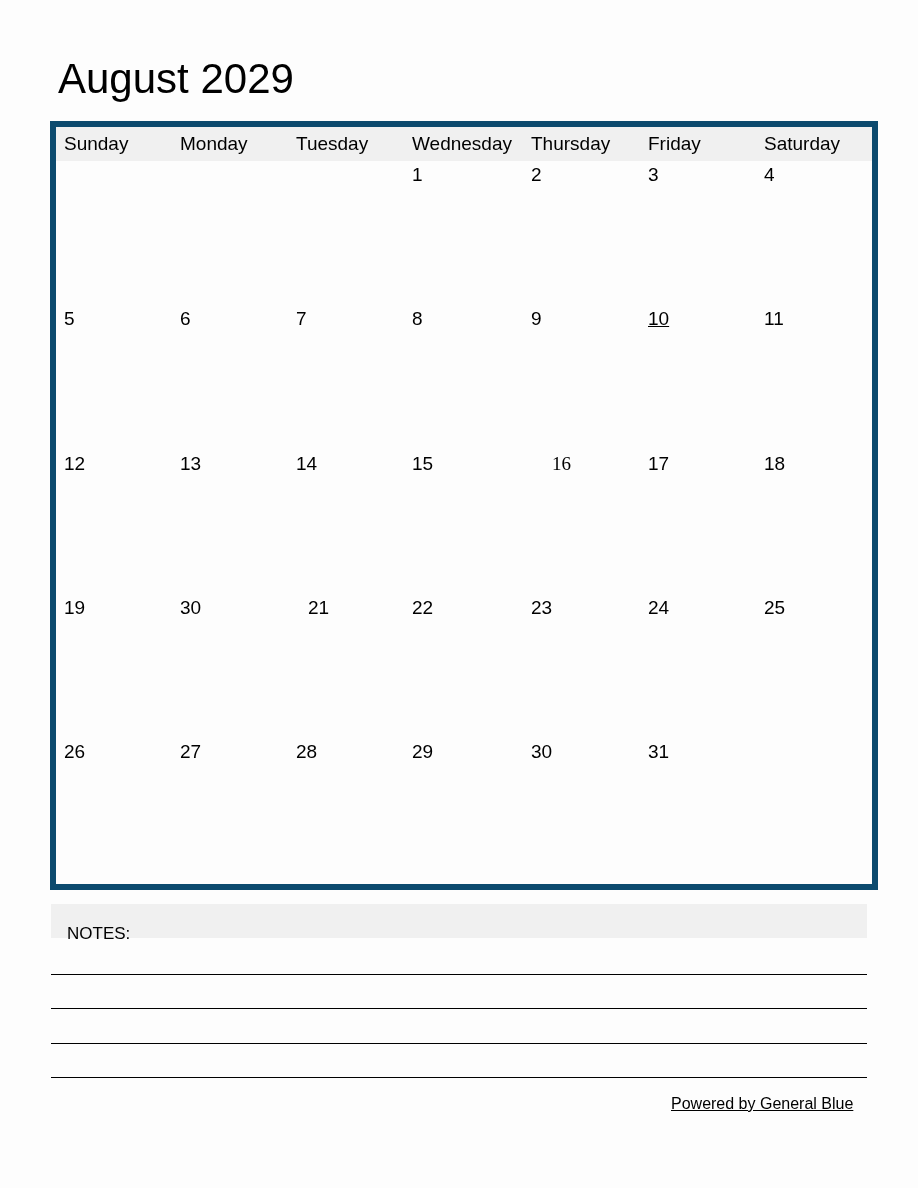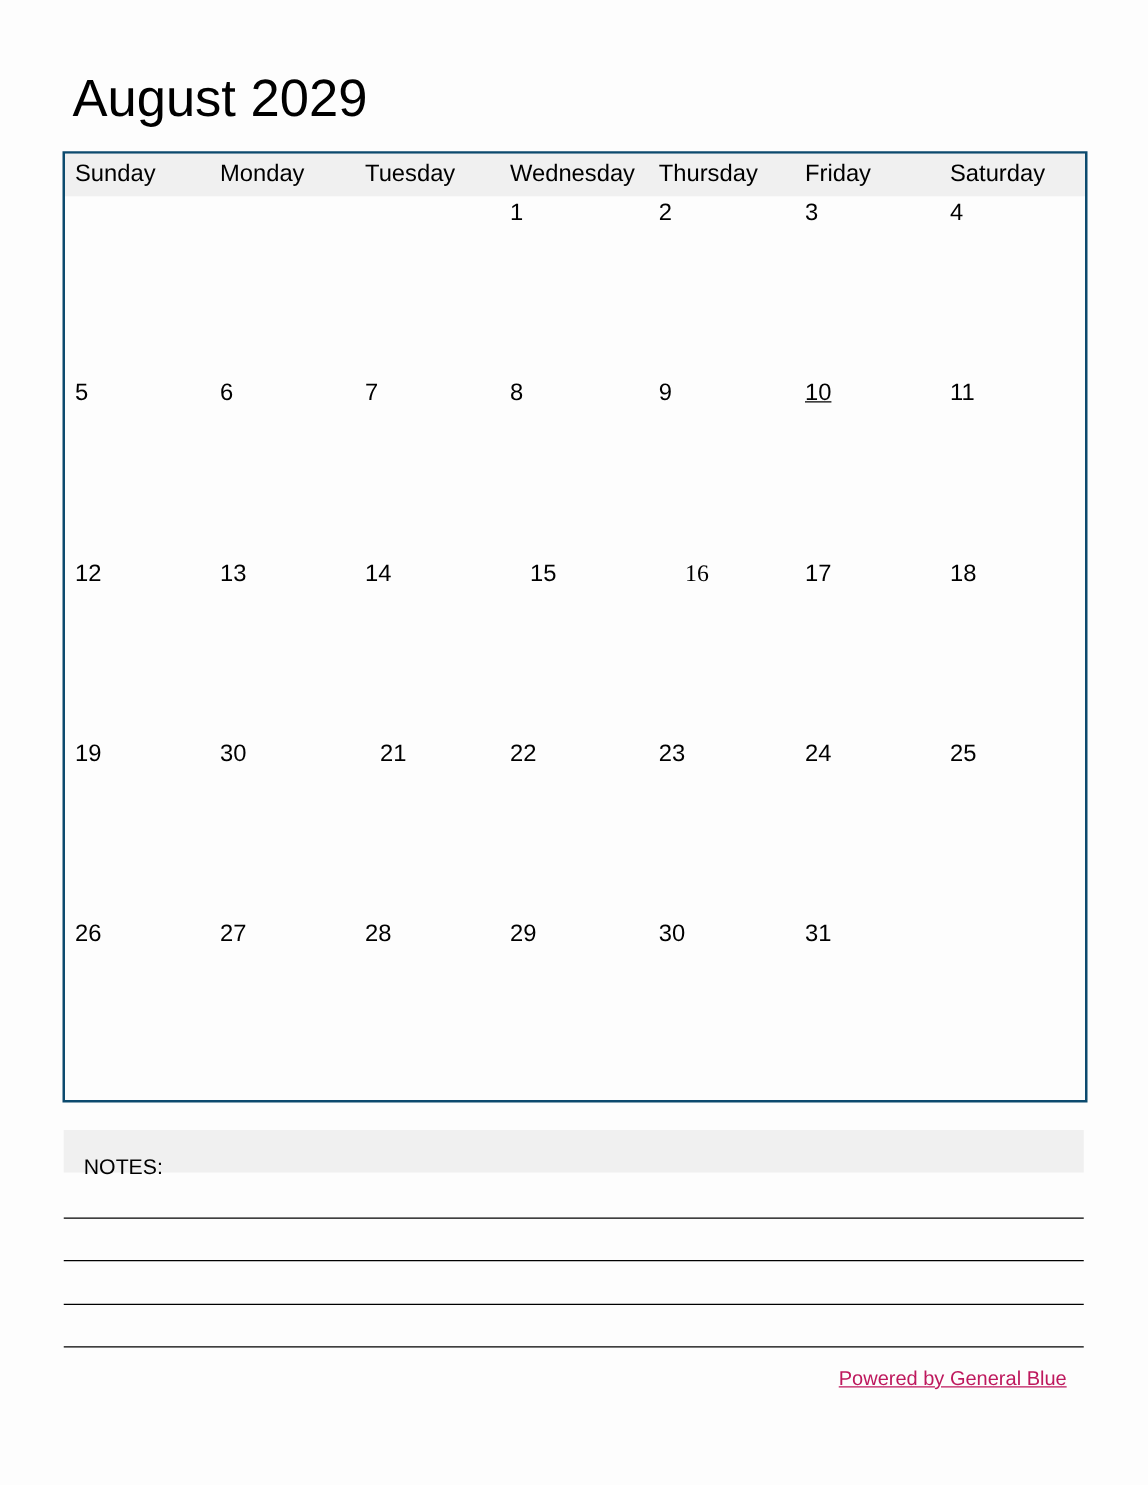--- a/index.html
+++ b/index.html
@@ -1,25 +1,25 @@
 <!DOCTYPE html>
 <html><head>
 <meta charset="utf-8">
 <style>
   html, body { margin:0; padding:0; }
   body { width:918px; height:1188px; background:#fdfdfd; position:relative; font-family:"Liberation Sans", sans-serif; color:#000; overflow:hidden; }
   .title { position:absolute; left:58px; top:54px; font-size:42px; line-height:50px; }
-  .cal { position:absolute; left:50px; top:121px; width:816px; height:757px; border:2px solid #0c4a6e; background:#fdfdfd; }
+  .cal { position:absolute; left:50px; top:121px; width:816px; height:757px; border:6px solid #0c4a6e; background:#fdfdfd; }
   .hdr { position:absolute; left:0; top:0; width:816px; height:34px; background:#f0f0f0; }
   .dow { position:absolute; top:6px; font-size:19px; line-height:22px; }
   .day { position:absolute; font-size:19px; line-height:22px; }
   .notes-bar { position:absolute; left:51px; top:904px; width:816px; height:34px; background:#f0f0f0; }
   .notes-label { position:absolute; left:16px; top:9px; font-size:17px; line-height:18px;margin-top:12px; }
   .line { position:absolute; left:51px; width:816px; height:1px; background:#000; }
-  .powered { position:absolute; left:671px; top:1094px; font-size:16px; line-height:19px; color:#be185d; text-decoration:underline; }
+  .powered { position:absolute; left:671px; top:1094px; font-size:16px; line-height:19px; color:#000000; text-decoration:underline; }
 </style>
 </head>
 <body>
 
 <div class="title">August 2029</div>
 
 <div class="cal">
   <div class="hdr">
     <span class="dow" style="left:8px">Sunday</span>
     <span class="dow" style="left:124px">Monday</span>
@@ -40,21 +40,21 @@
       <span class="day" style="left: 8px; top: 181px;">5</span>
       <span class="day" style="left: 124px; top: 181px;">6</span>
       <span class="day" style="left: 240px; top: 181px;">7</span>
       <span class="day" style="left: 356px; top: 181px;">8</span>
       <span class="day" style="left: 475px; top: 181px;">9</span>
       <span class="day" style="left: 592px; top: 181px; text-decoration: underline;">10</span>
       <span class="day" style="left: 708px; top: 181px;">11</span>
       <span class="day" style="left: 8px; top: 326px;">12</span>
       <span class="day" style="left: 124px; top: 326px;">13</span>
       <span class="day" style="left: 240px; top: 326px;">14</span>
-      <span class="day" style="left: 372px; top: 326px;">15</span>
+      <span class="day" style="left: 356px; top: 326px;">15</span>
       <span class="day" style="left: 496px; top: 326px; font-family: Liberation Serif, serif;">16</span>
       <span class="day" style="left: 592px; top: 326px;">17</span>
       <span class="day" style="left: 708px; top: 326px;">18</span>
       <span class="day" style="left: 8px; top: 470px;">19</span>
       <span class="day" style="left: 124px; top: 470px;">30</span>
       <span class="day" style="left: 240px; top: 470px; margin-left: 12px;">21</span>
       <span class="day" style="left: 356px; top: 470px; text-align: center;">22</span>
       <span class="day" style="left: 475px; top: 470px;">23</span>
       <span class="day" style="left: 592px; top: 470px;">24</span>
       <span class="day" style="left: 708px; top: 470px;">25</span>

